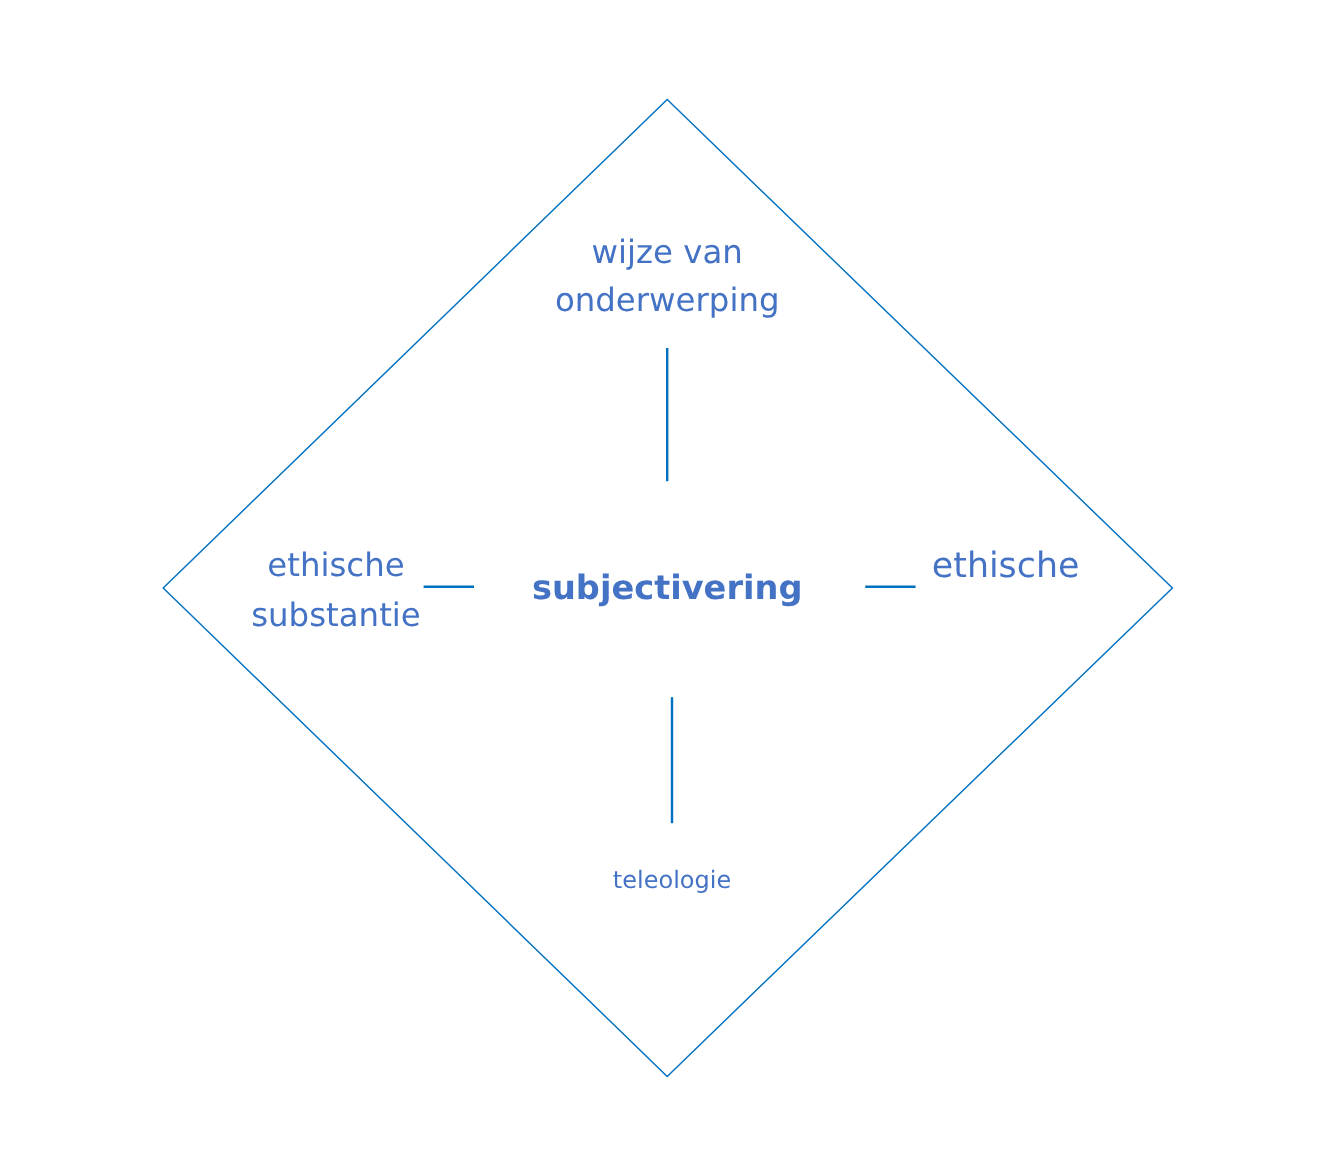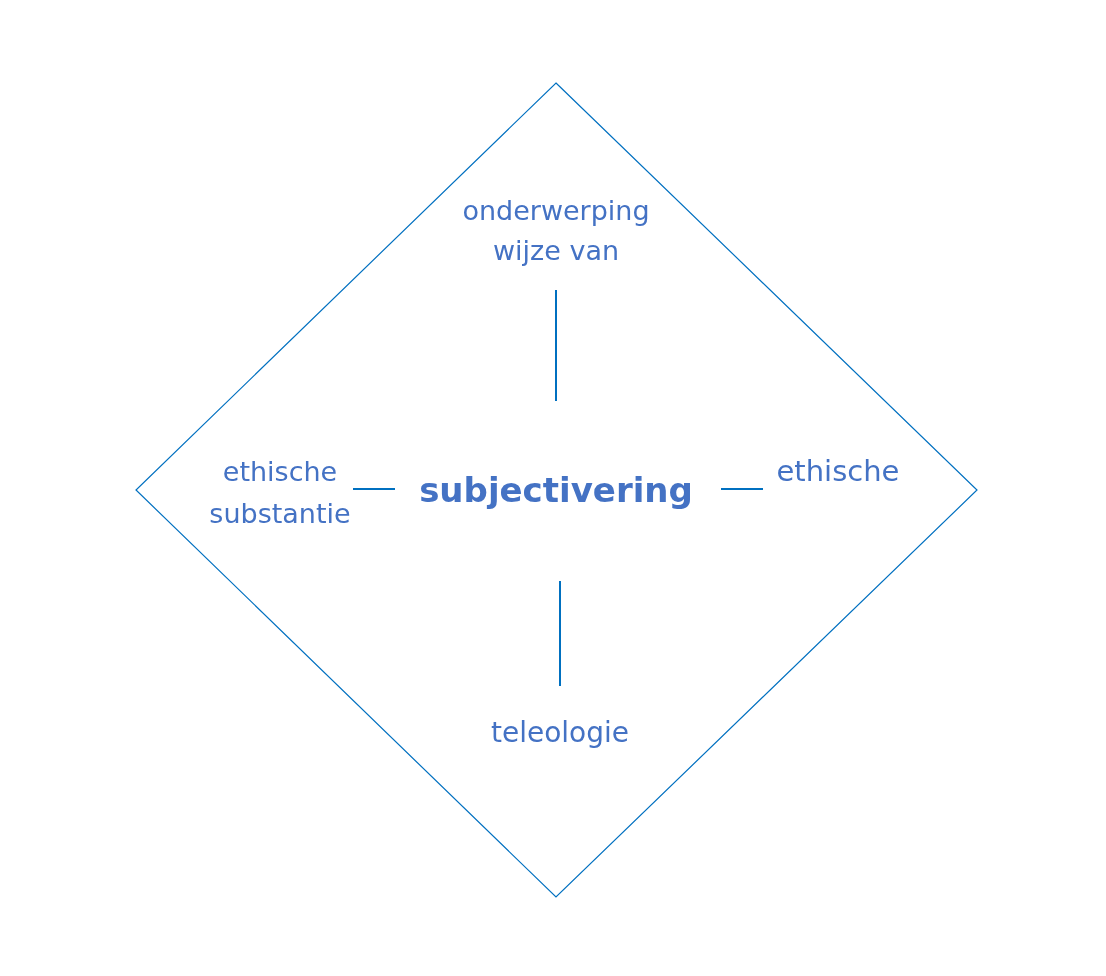--- a/index.html
+++ b/index.html
@@ -34,21 +34,21 @@
       left: 406px;
       top: 191px;
       width: 300px;
       font-size: 27px;
       line-height: 40px;
     }
     #label-center {
       left: 380px;
       top: 467px;
       width: 352px;
-      font-size: 34px;
+      font-size: 28px;
       font-weight: bold;
       line-height: 46px;
     }
     #label-left {
       left: 170px;
       top: 451px;
       width: 220px;
       font-size: 27px;
       line-height: 42px;
     }
@@ -56,38 +56,38 @@
       left: 730px;
       top: 447px;
       width: 216px;
       font-size: 29px;
       line-height: 48px;
     }
     #label-bottom {
       left: 410px;
       top: 713px;
       width: 300px;
-      font-size: 28px;
+      font-size: 20px;
       line-height: 40px;
     }
   </style>
 </head>
 <body>
 
 <svg id="diagram" width="1106" height="976" viewBox="0 0 1106 976" xmlns="http://www.w3.org/2000/svg">
   <polygon points="556,83 977,490 556,897 136,490" fill="none" stroke="#0070C0" stroke-width="1.2"></polygon>
   <line x1="556" y1="290" x2="556" y2="401" stroke="#0070C0" stroke-width="2"></line>
   <line x1="560" y1="581" x2="560" y2="686" stroke="#0070C0" stroke-width="2"></line>
   <line x1="353" y1="489" x2="395" y2="489" stroke="#0070C0" stroke-width="2"></line>
   <line x1="721" y1="489" x2="763" y2="489" stroke="#0070C0" stroke-width="2"></line>
 </svg>
 
 <div id="label-top" class="label">
+  <span>wijze van</span>
   <span>onderwerping</span>
-  <span>wijze van</span>
 </div>
 
 <div id="label-center" class="label">
   <span>subjectivering</span>
 </div>
 
 <div id="label-left" class="label">
   <span>ethische</span>
   <span>substantie</span>
 </div>

